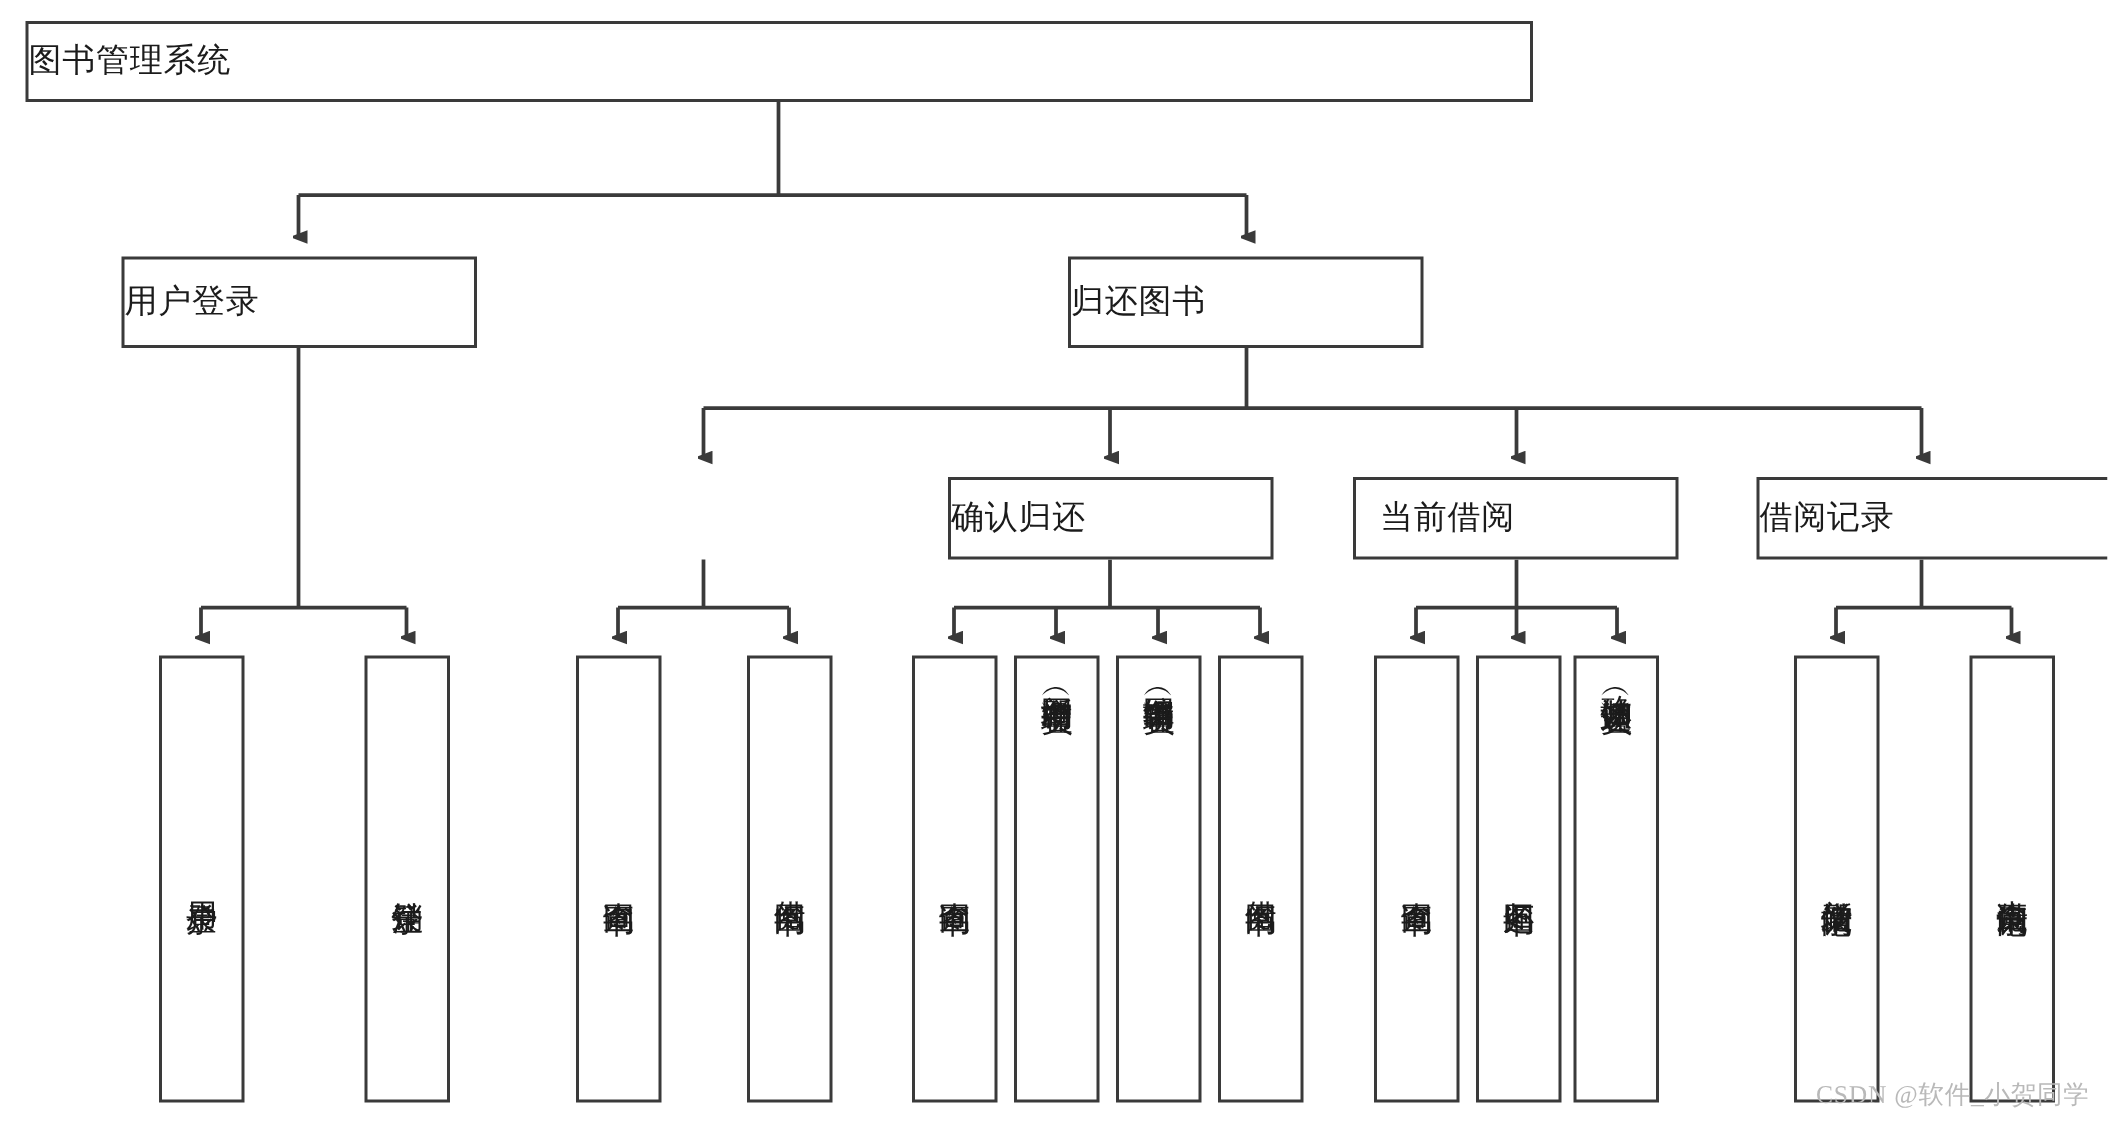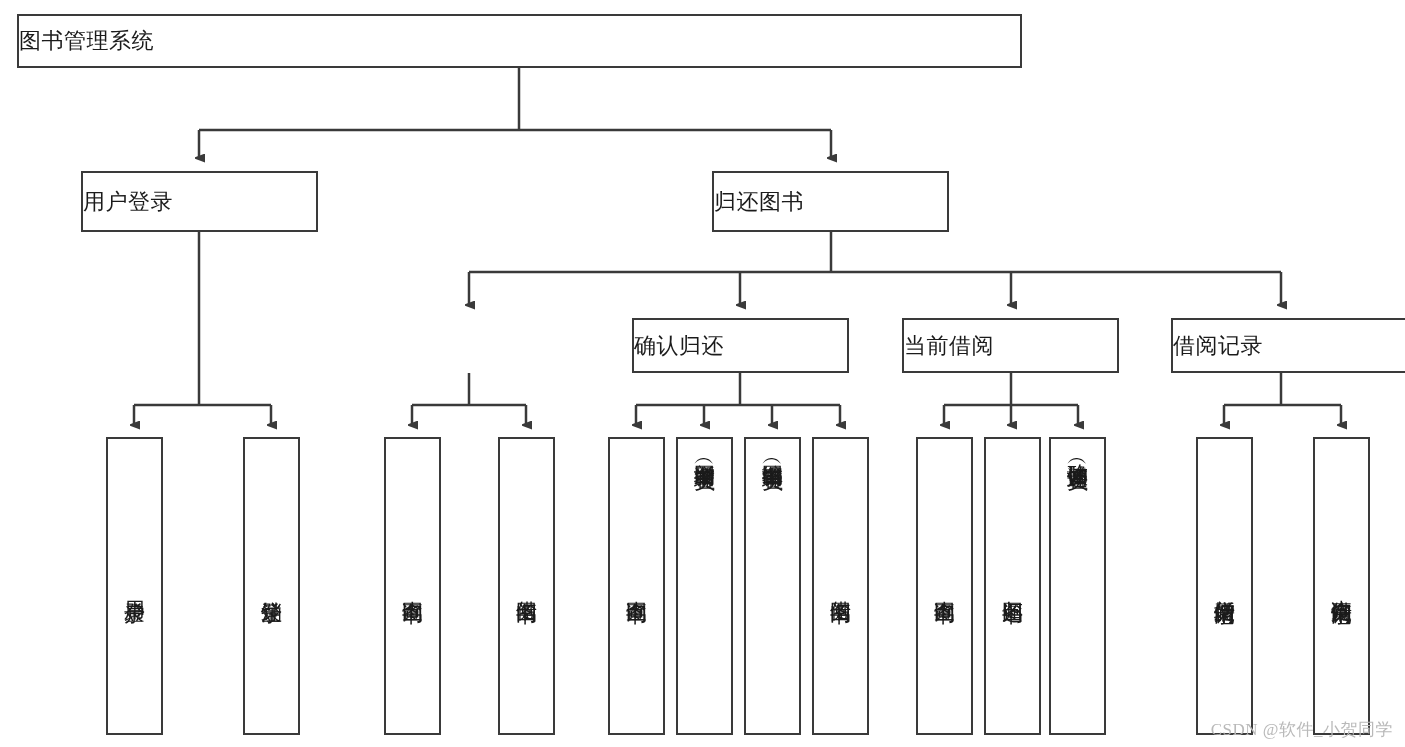--- a/index.html
+++ b/index.html
@@ -137,21 +137,21 @@
   <div class="node horiz" style="left:81px; top:171px; width:237px; height:61px;">
     <span class="label">用户登录</span>
   </div>
   <div class="node horiz" style="left:712px; top:171px; width:237px; height:61px;">
     <span class="label">归还图书</span>
   </div>
 
   <div class="node horiz" style="left:632px; top:318px; width:217px; height:55px;">
     <span class="label">确认归还</span>
   </div>
-  <div class="node horiz" style="left:902px; top:318px; width:217px; height:55px;">
+  <div class="node horiz" style="left:902px; top:318px; width:217px; height:55px;padding-left:16px;">
     <span class="label">当前借阅</span>
   </div>
   <div class="node horiz" style="left:1171px; top:318px; width:255px; height:55px;">
     <span class="label">借阅记录</span>
   </div>
 
   <div class="node vert centered" style="left:106px; top:437px; width:57px; height:298px;">
     <span class="label">用户登录</span>
   </div>
   <div class="node vert centered" style="left:243px; top:437px; width:57px; height:298px;">

